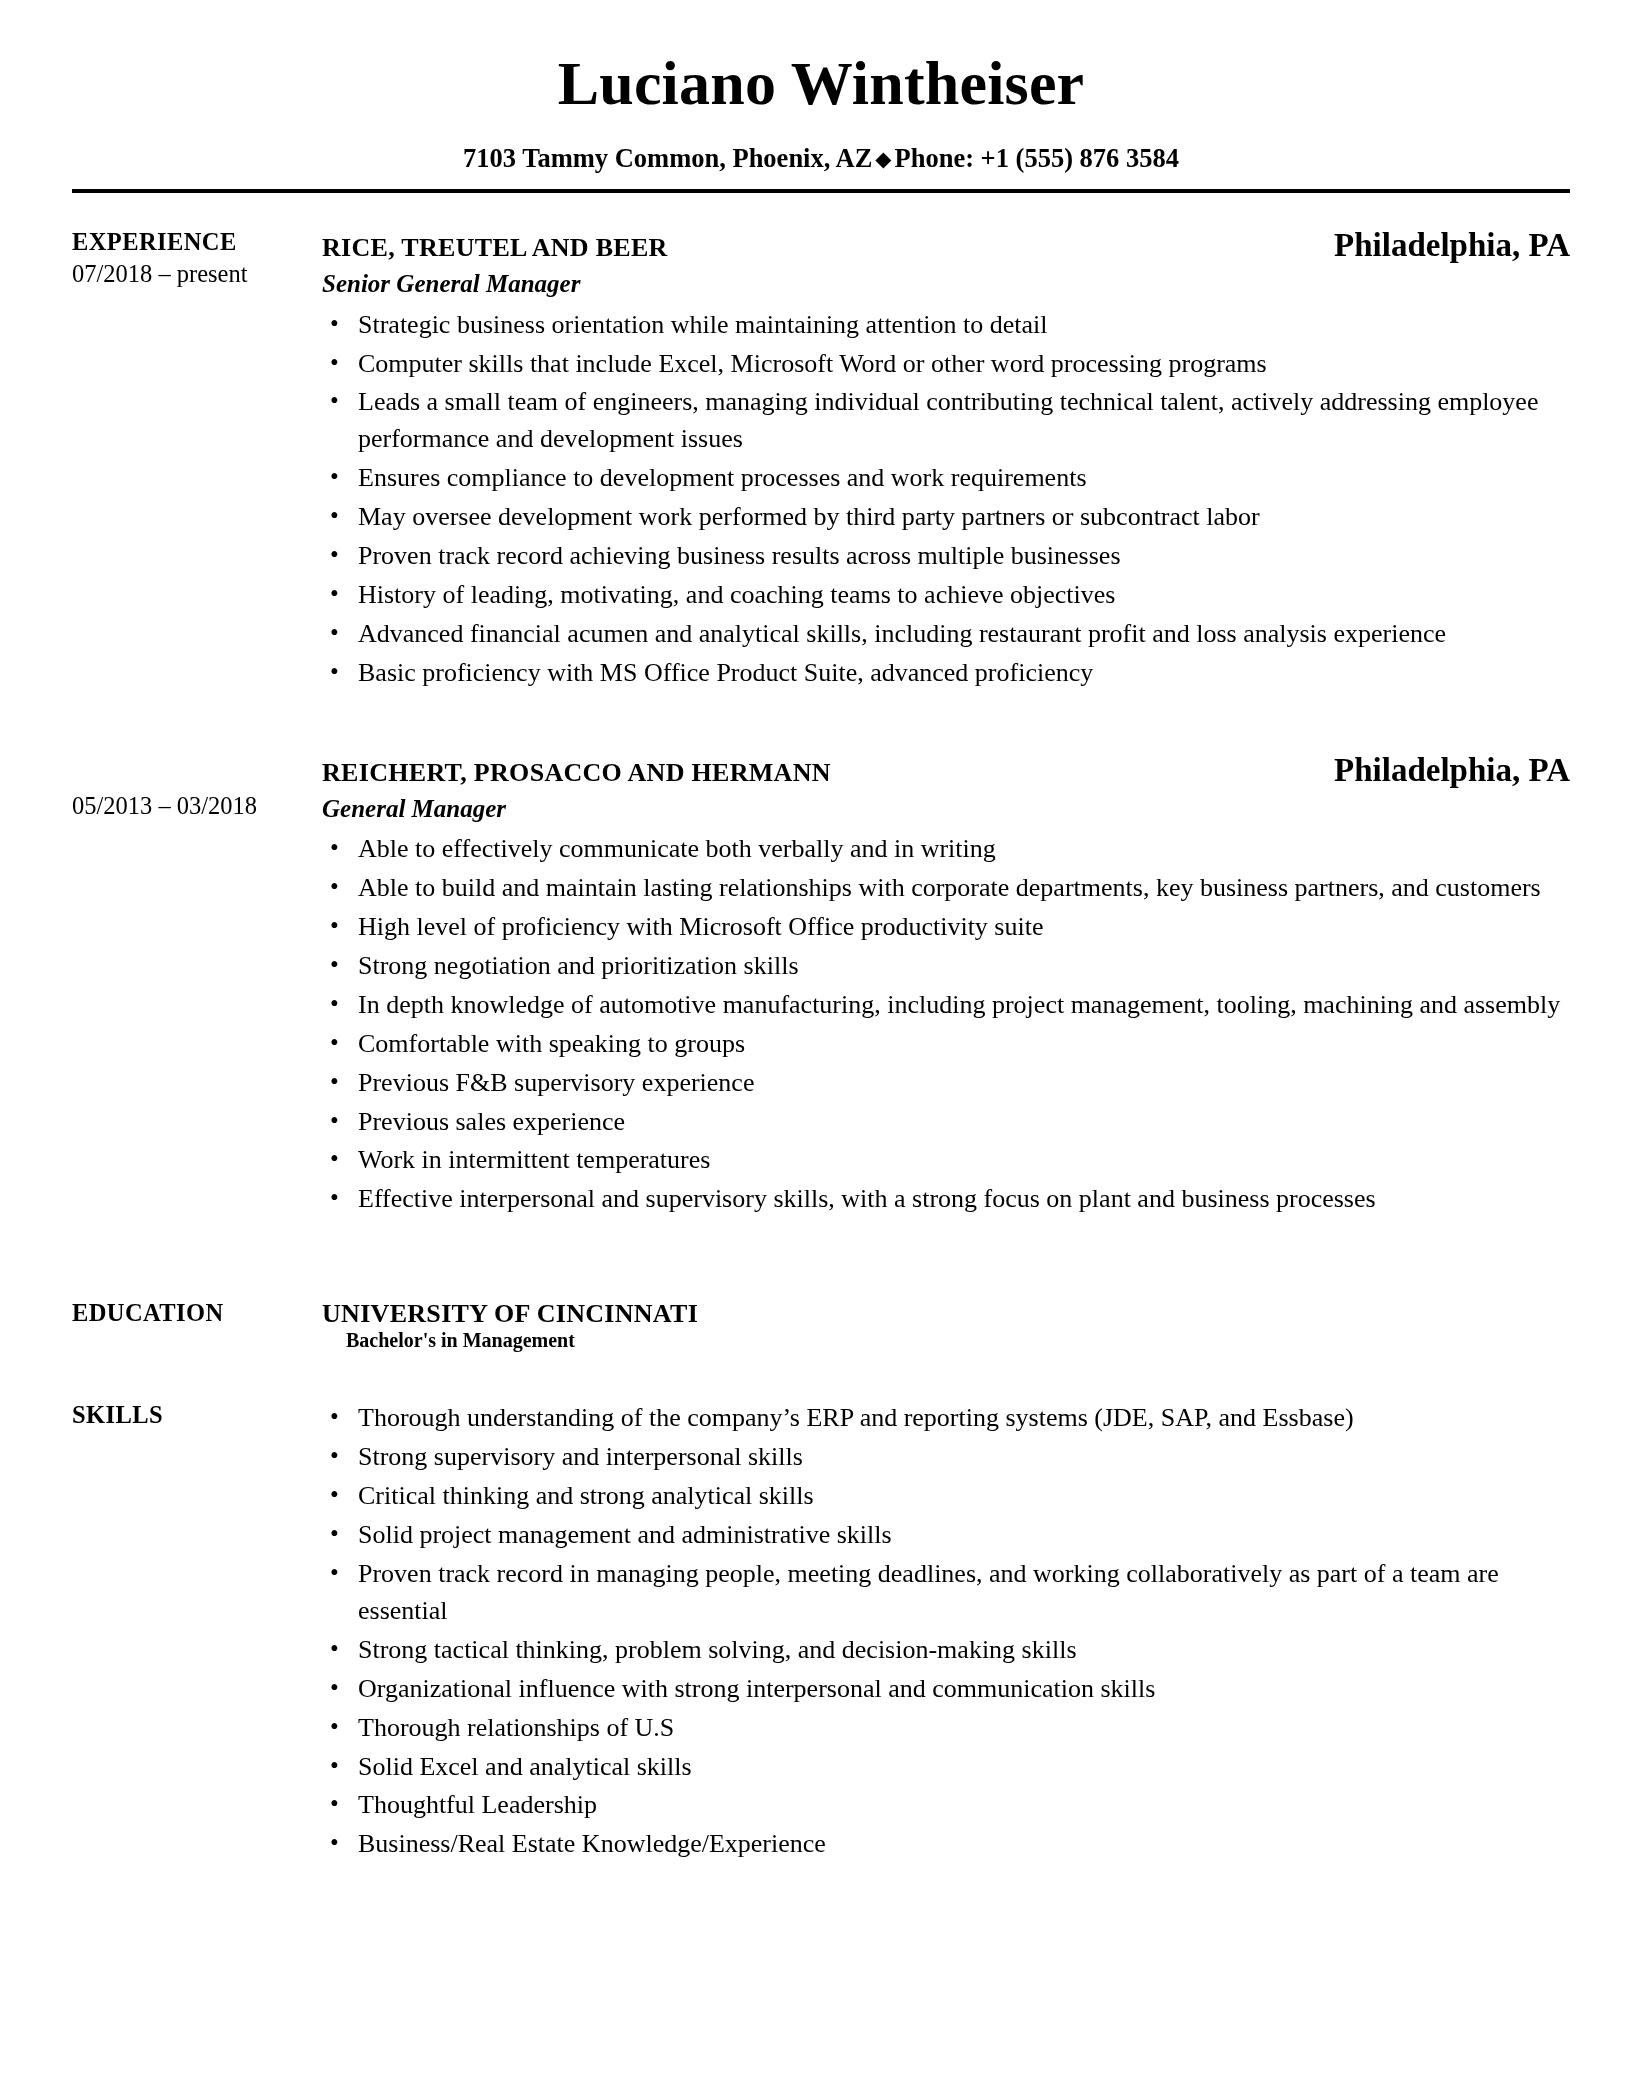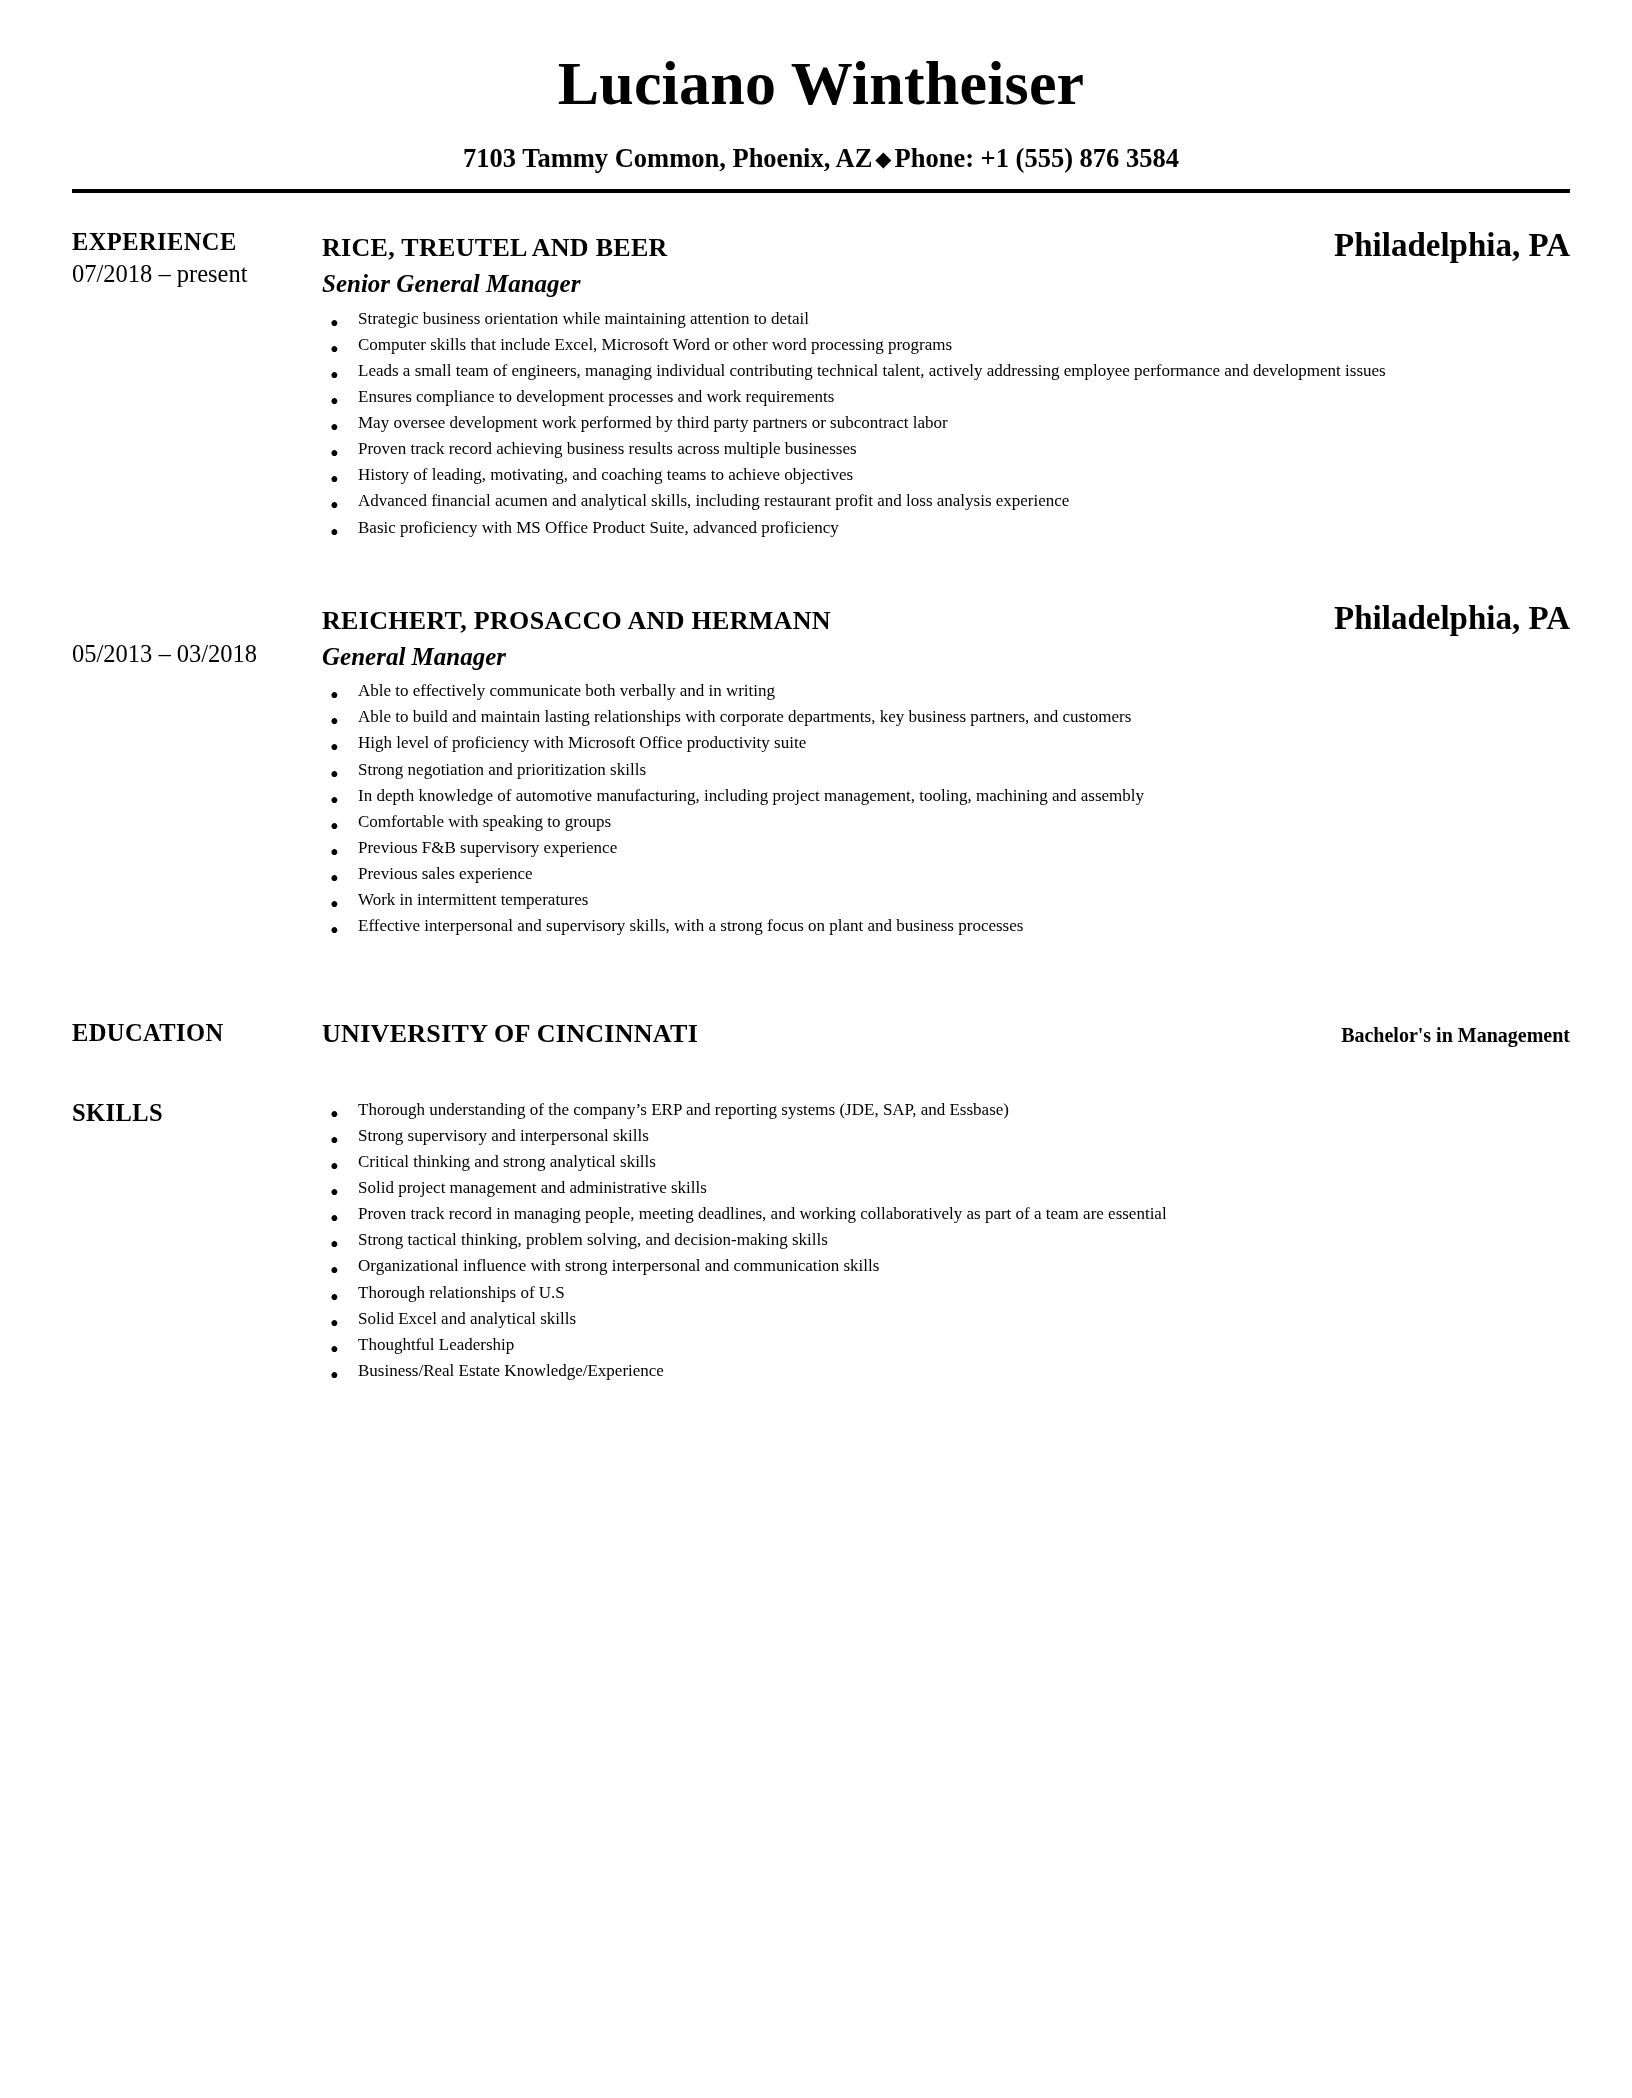--- a/index.html
+++ b/index.html
@@ -108,38 +108,39 @@
   }
 
   ul.bullets {
     list-style: none;
     margin: 6px 0 0 0;
     padding: 0;
   }
   ul.bullets > li {
     position: relative;
     padding-left: 36px;
-    font-size: 17px;
+    font-size: 26px;
     line-height: 1.42;
     margin: 0 0 2px 0;
   }
   ul.bullets > li::before {
     content: "\2022";
     position: absolute;
     left: 8px;
     top: -1px;
     font-size: 25px;
     line-height: 1.42;
   }
 
   .edu-headline {
     display: flex;
     align-items: baseline;
     justify-content: space-between;
     width: 100%;
+    flex-direction: column;
   }
   .edu-school {
     font-size: 26px;
     font-weight: bold;
     letter-spacing: 0.3px;
     line-height: 1.2;
   }
   .edu-degree {
     font-size: 20px;
     font-weight: bold;

